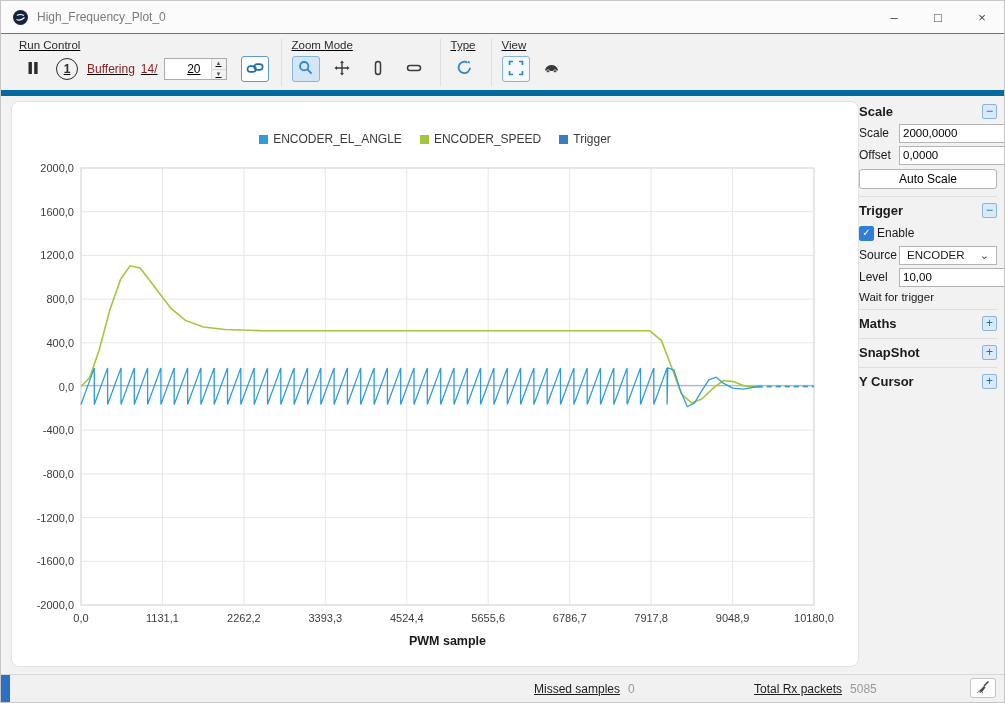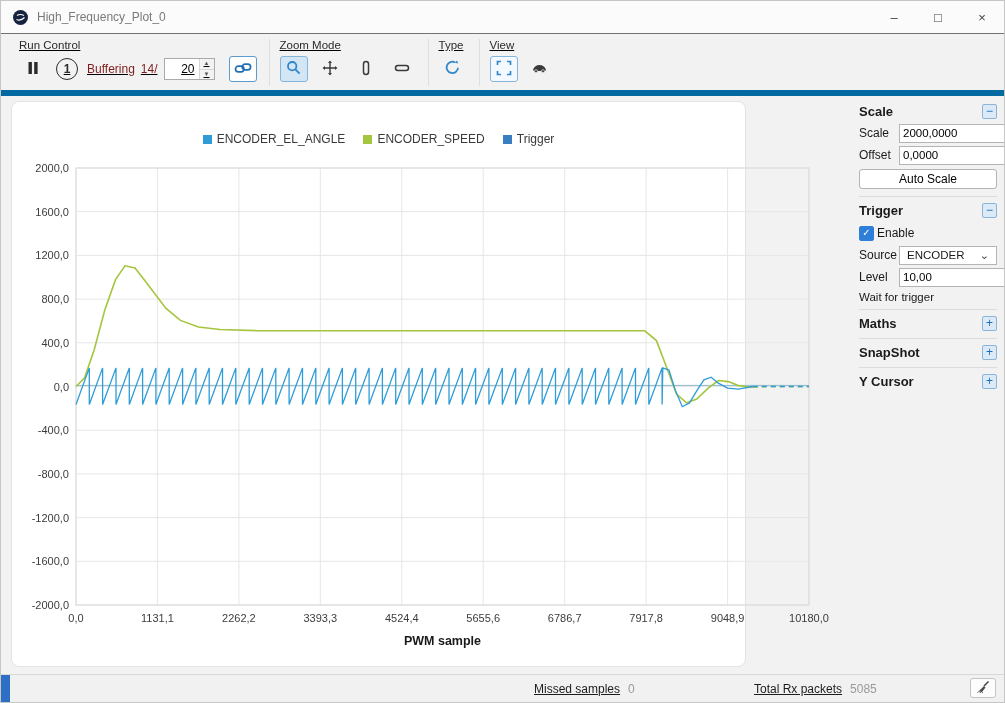--- a/index.html
+++ b/index.html
@@ -19,27 +19,27 @@
   .tgroup:last-child{border-right:0;}
   .tlabel{font-size:11.5px;color:#2b2b2b;margin-bottom:5px;}
   .trow{display:flex;align-items:center;gap:6px;flex:1;}
   .btn{width:28px;height:26px;display:flex;align-items:center;justify-content:center;background:transparent;border:1px solid transparent;border-radius:3px;padding:0;cursor:default;}
   .btn.active{background:#d3e6f5;border-color:#85b6da;}
   .btn.outlined{background:#ffffff;border-color:#5c9bcd;}
   .btn.outlined2{background:#f3f9fe;border-color:#85b6da;}
   .btn-one-circle{width:20px;height:20px;border:1.7px solid #2b2b2b;border-radius:50%;font-size:12px;font-weight:bold;color:#2b2b2b;display:flex;align-items:center;justify-content:center;}
   .tb-text{font-size:12px;color:#7f1d1d;}
   .spinbox{display:flex;align-items:stretch;border:1px solid #ababab;background:#fff;height:22px;box-sizing:border-box;}
-  .spinbox input{width:26px;border:0;outline:none;text-align:right;font-size:12px;font-family:inherit;padding:0 4px;}
+  .spinbox input{width:26px;border:0;outline:none;text-align:right;font-size:12px;font-family:inherit;padding:0 10px;}
   .vspin{width:14px;border-left:1px solid #d6d6d6;display:flex;flex-direction:column;}
   .vspin button{flex:1;border:0;background:#f2f2f2;color:#555;font-size:6px;line-height:5px;padding:0;cursor:default;}
   .vspin button + button{border-top:1px solid #d6d6d6;}
 
   
-  .card{position:absolute;left:10px;top:100px;width:735px;height:566px;background:#ffffff;border:1px solid #e3e3e3;border-radius:8px;box-sizing:border-box;padding:26px 3px 0 3px;}
+  .card{position:absolute;left:10px;top:100px;width:848px;height:566px;background:#ffffff;border:1px solid #e3e3e3;border-radius:8px;box-sizing:border-box;padding:26px 3px 0 3px;}
   .legend{display:flex;justify-content:center;align-items:center;gap:18px;height:22px;}
   .legend-item{display:flex;align-items:center;gap:5px;font-size:12px;color:#3a3a3a;cursor:default;}
   .swatch{width:9px;height:9px;display:inline-block;}
   #chart-svg{display:block;margin:4px auto 0;}
   #chart-svg text{font-family:"Liberation Sans",sans-serif;}
   #chart-svg .tick{font-size:11px;fill:#3c3c3c;}
   #chart-svg .xlabel{font-size:12.5px;font-weight:bold;fill:#1a1a1a;}
   #chart-svg .grid{stroke:#e6e6e6;stroke-width:1;}
   #chart-svg .frame{fill:none;stroke:#d9d9d9;}
 

